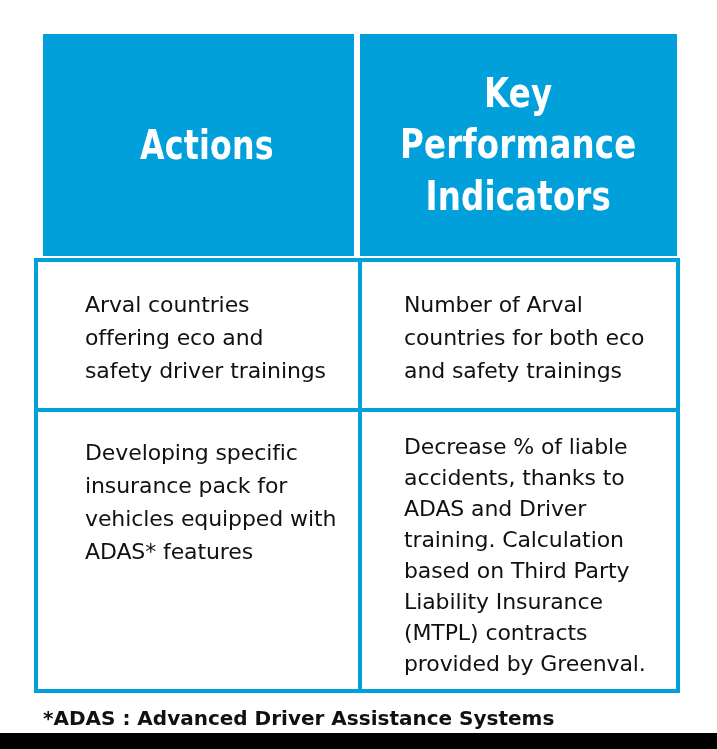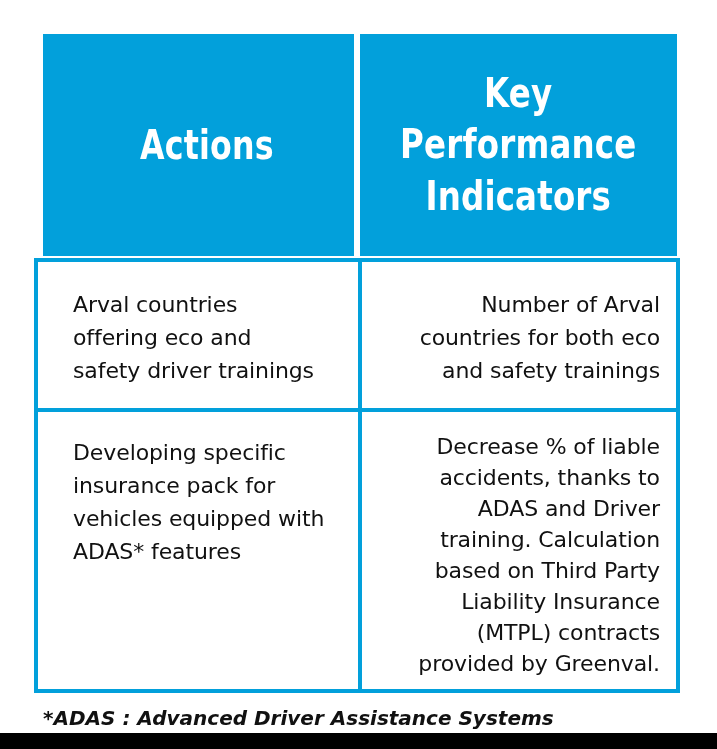--- a/index.html
+++ b/index.html
@@ -83,45 +83,44 @@
     box-sizing: border-box;
     background: #ffffff;
     padding: 26px 16px 10px 35px;
     overflow: hidden;
   }
   .body-cell.col-left  { width: 320px; }
   .body-cell.col-right {
     width: 318px;
     border-left: 4px solid #02A0DB;
     padding-left: 30px;
-    text-align: right;
   }
   .body-row.row-2 .body-cell.col-left  { padding-top: 24px; }
   .body-row.row-2 .body-cell.col-right { padding-top: 19px; }
 
   .cell-text {
     color: #111111;
     font-family: "DejaVu Sans", sans-serif;
     font-size: 22px;
     line-height: 33px;
     white-space: pre-line;
     letter-spacing: -0.1px;
+    margin-left: 12px;
   }
   .body-row.row-2 .body-cell.col-right .cell-text {
     line-height: 31px;
   }
 
   
   .footnote {
     position: absolute;
     left: 43px;
     top: 706px;
     color: #111111;
     font-family: "DejaVu Sans", sans-serif;
-    font-style: italic;
     font-weight: bold;
     font-size: 20px;
     line-height: 24px;
     white-space: pre;
   }
 
   
   .bottom-band {
     position: absolute;
     left: 0;

